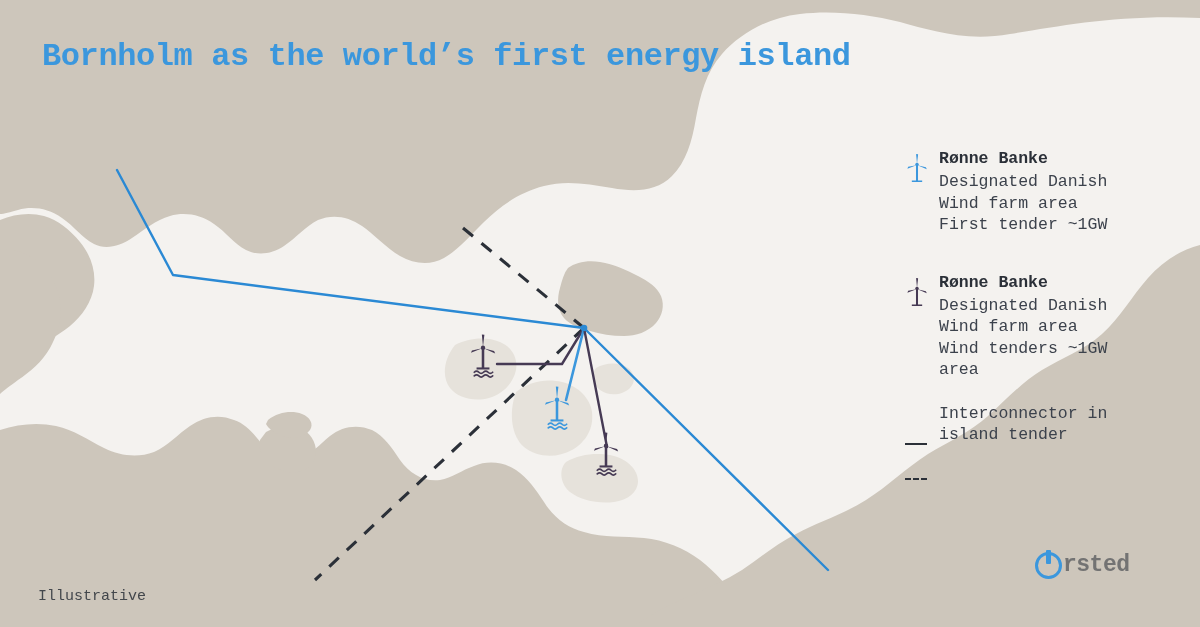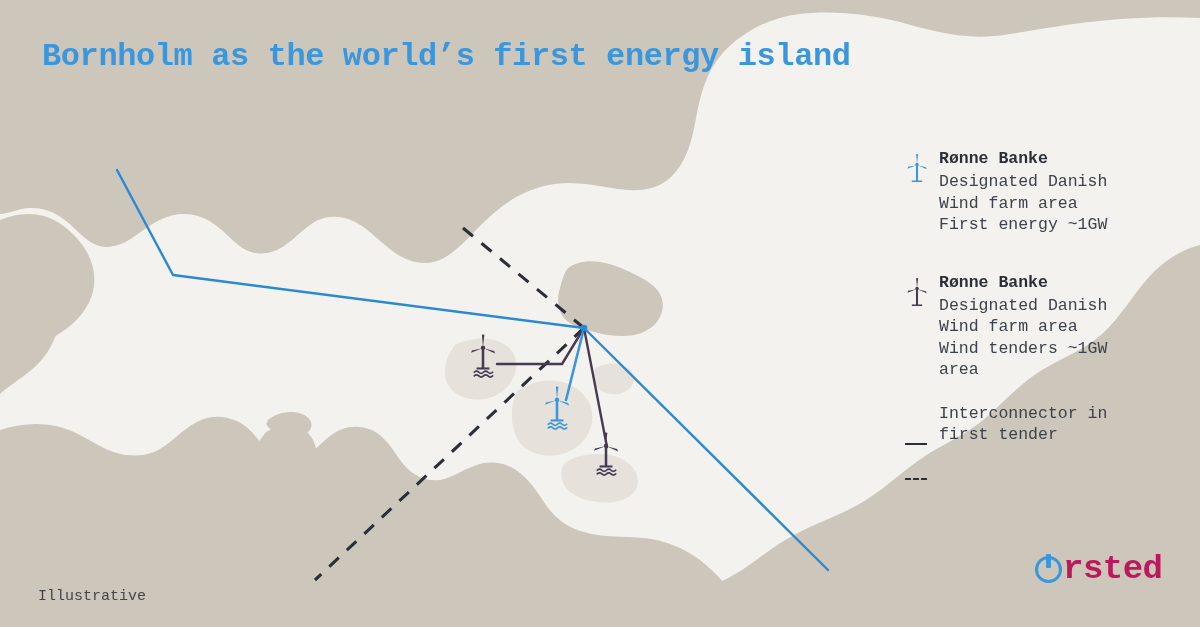--- a/index.html
+++ b/index.html
@@ -95,23 +95,23 @@
     border-top: 2px dashed #2b3038;
   }
   #logo {
     position: absolute;
     left: 1035px;
     top: 552px;
     display: flex;
     align-items: center;
   }
   #logo .wordmark {
-    font-size: 34px;
+    font-size: 23px;
     font-weight: bold;
-    color: #be185d;
+    color: #737373;
     letter-spacing: -0.5px;
     line-height: 1;
   }
   .o-mark {
     position: relative;
     width: 27px;
     height: 27px;
     margin-right: 1px;
   }
   .o-mark .ring {
@@ -315,21 +315,21 @@
     <div class="lg-row">
       <div class="lg-icon">
         <svg width="24" height="32" viewBox="-13 -23 26 31" style="color:#3b97dd">
           <use href="#turbine-glyph"></use>
         </svg>
       </div>
       <div class="lg-text">
         <span class="lg-title">Rønne Banke</span>
         <span>Designated Danish</span><br>
         <span>Wind farm area</span><br>
-        <span>First energy ~1GW</span>
+        <span>First tender ~1GW</span>
       </div>
     </div>
 
     <div class="lg-row">
       <div class="lg-icon">
         <svg width="24" height="32" viewBox="-13 -23 26 31" style="color:#463a54">
           <use href="#turbine-glyph"></use>
         </svg>
       </div>
       <div class="lg-text">
@@ -340,21 +340,21 @@
         <span>area</span>
       </div>
     </div>
 
     <div class="lg-line-row">
       <div class="lg-swatch">
         <span class="solid"></span>
       </div>
       <div class="lg-text">
         <span>Interconnector in</span><br>
-        <span>first tender</span>
+        <span>island tender</span>
       </div>
     </div>
 
     <div class="lg-line-row">
       <div class="lg-swatch">
         <span class="dashed"></span>
       </div>
     </div>
   </div>
 

